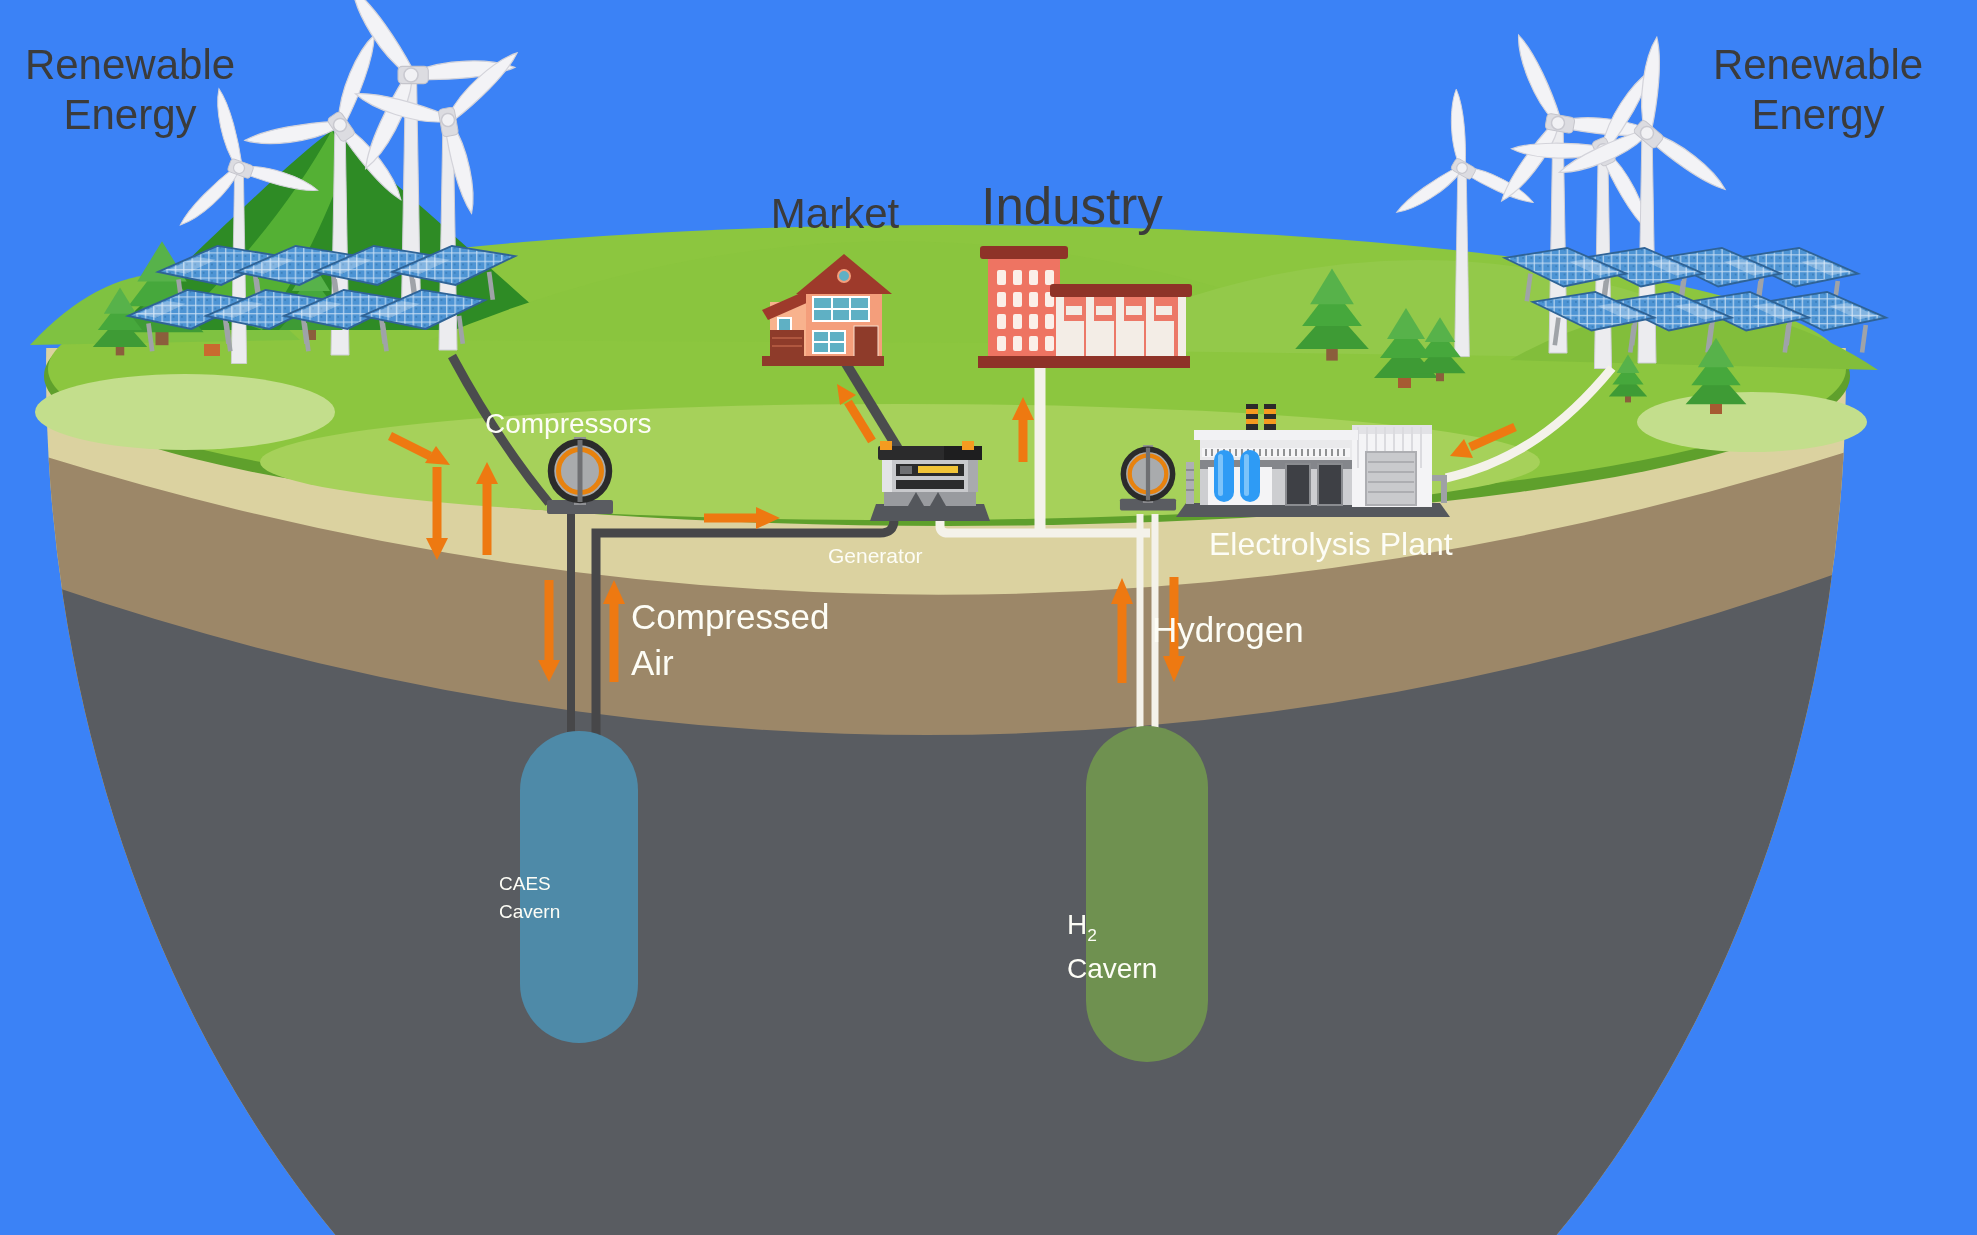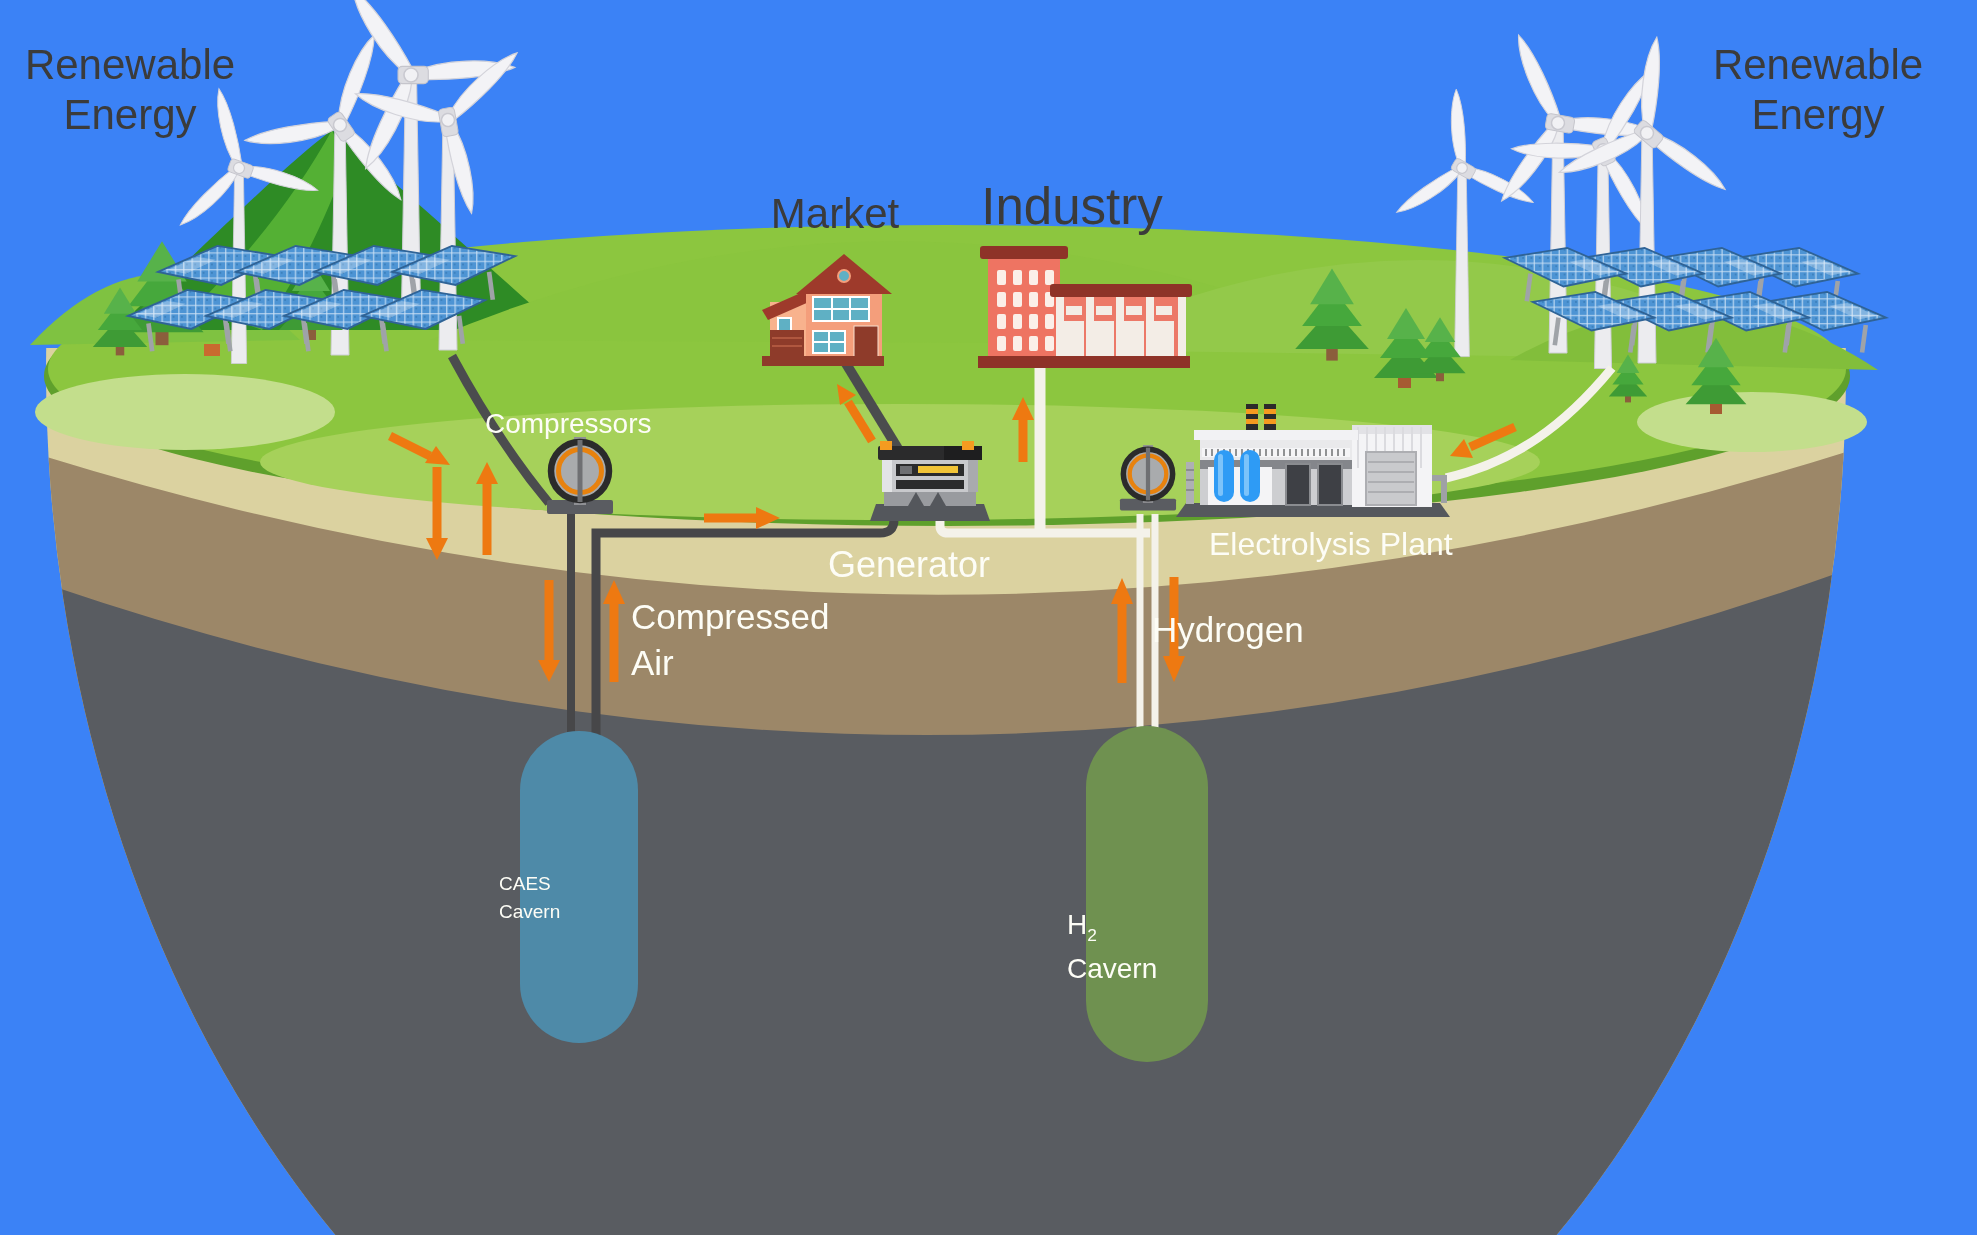--- a/index.html
+++ b/index.html
@@ -359,21 +359,21 @@
   <div>Renewable</div>
   <div>Energy</div>
 </div>
 <div class="lbl title" style="left:1698px;top:40px;width:240px;">
   <div>Renewable</div>
   <div>Energy</div>
 </div>
 <div class="lbl bigdark" style="left:735px;top:190px;width:200px;">Market</div>
 <div class="lbl bigdark" style="left:962px;top:177px;width:220px;font-size:51px;">Industry</div>
 <div class="lbl white center" style="left:485px;top:408px;width:200px;font-size:28px;">Compressors</div>
-<div class="lbl white center" style="left:828px;top:544px;width:200px;font-size:36px;">Generator</div>
+<div class="lbl white center" style="left:828px;top:544px;width:200px;font-size:21px;">Generator</div>
 <div class="lbl white" style="left:631px;top:594px;font-size:35px;line-height:1.32;">
   <div>Compressed</div>
   <div>Air</div>
 </div>
 <div class="lbl white center" style="left:1209px;top:526px;width:300px;font-size:32px;">Electrolysis Plant</div>
 <div class="lbl white" style="left:1152px;top:610px;font-size:35px;">Hydrogen</div>
 <div class="lbl white center" style="left:499px;top:870px;width:160px;font-size:19px;line-height:1.45;">
   <div>CAES</div>
   <div>Cavern</div>
 </div>

